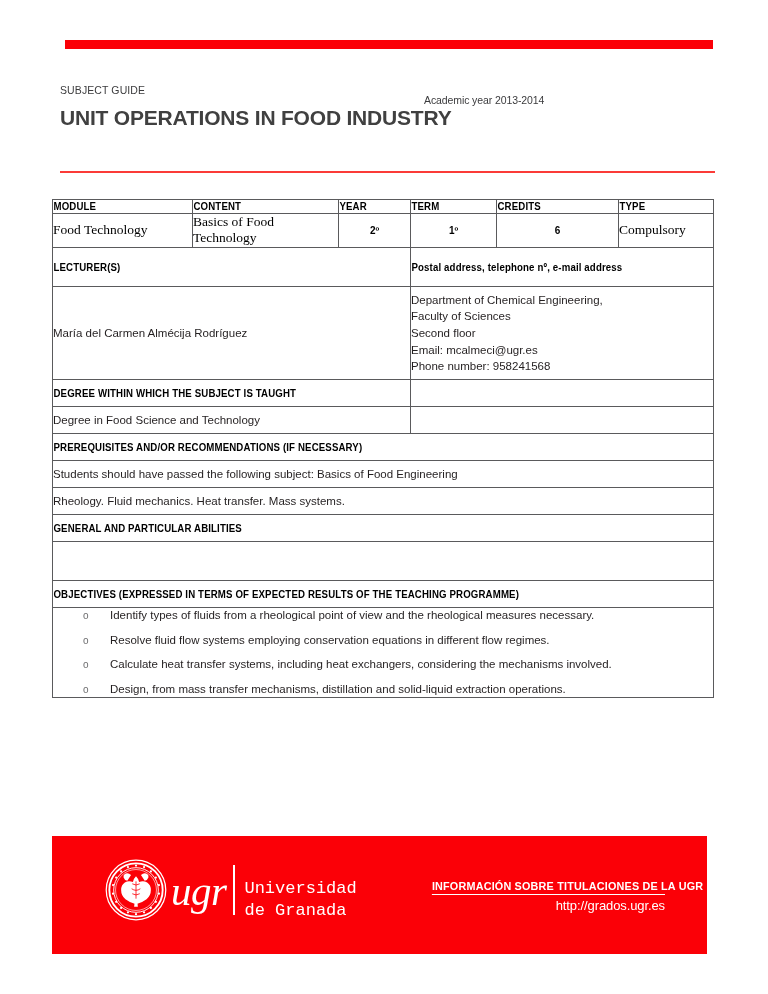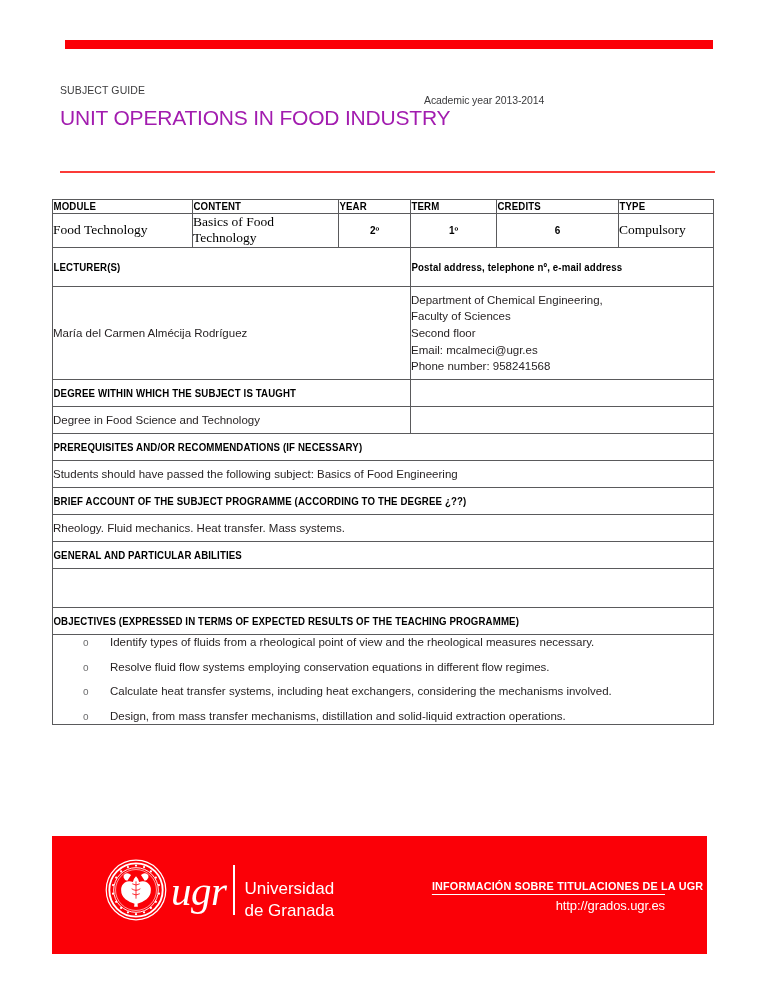--- a/index.html
+++ b/index.html
@@ -63,23 +63,23 @@
     font-size: 10.5px;
     font-weight: 400;
     color: #3b3b3d;
     letter-spacing: -0.1px;
   }
   .subject-title {
     position: absolute;
     left: 0;
     top: 22px;
     font-size: 21px;
-    font-weight: 400;
+    font-weight: 700;
     letter-spacing: -0.2px;
-    color: #a21caf;
+    color: #404040;
     white-space: nowrap;
   }
 
   
   .red-rule {
     position: absolute;
     left: 60px;
     top: 171px;
     width: 655px;
     height: 2px;
@@ -207,21 +207,21 @@
     margin-top: 2px;
     letter-spacing: -0.5px;
   }
   .divider-bar {
     width: 2px;
     height: 50px;
     background: #ffffff;
     margin: 0 9px 0 7px;
   }
   .uni-name {
-    font-family: Liberation Sans, sans-serif;
+    font-family: Liberation Mono, monospace;
     font-size: 17px;
     color: #ffffff;
     line-height: 1.28;
     margin-top: 20px;
   }
   .footer-right {
     position: absolute;
     left: 365px;
     top: 44px;
     width: 248px;
@@ -316,23 +316,20 @@
         <td colspan="3"></td>
       </tr>
 
       <tr>
         <td class="hcell" colspan="6" style="height:26px">PREREQUISITES and/or RECOMMENDATIONS (if necessary)</td>
       </tr>
       <tr>
         <td class="body-cell" colspan="6" style="height:26px">Students should have passed the following subject: Basics of Food Engineering</td>
       </tr>
 
-      <tr>
-        <td class="hcell" colspan="6" style="height:26px">BRIEF ACCOUNT OF THE SUBJECT PROGRAMME (ACCORDING TO THE DEGREE ¿??)</td>
-      </tr>
       <tr>
         <td class="body-cell" colspan="6" style="height:26px">Rheology. Fluid mechanics. Heat transfer. Mass systems.</td>
       </tr>
 
       <tr>
         <td class="hcell" colspan="6" style="height:26px">GENERAL AND PARTICULAR ABILITIES</td>
       </tr>
       <tr>
         <td class="body-cell empty-cell" colspan="6"></td>
       </tr>

